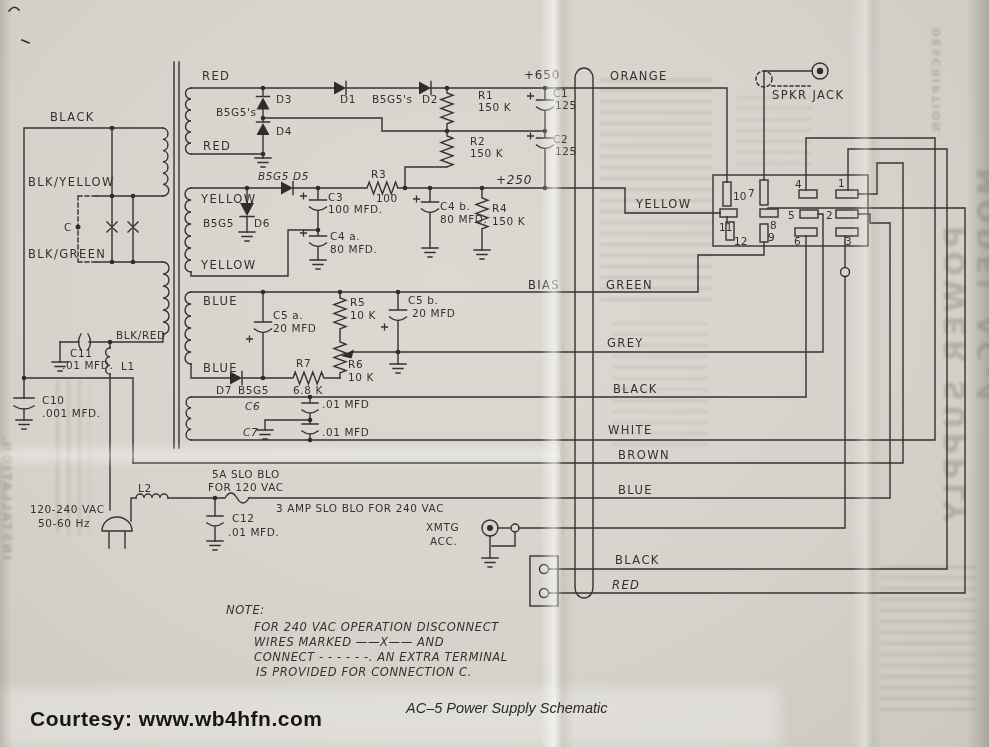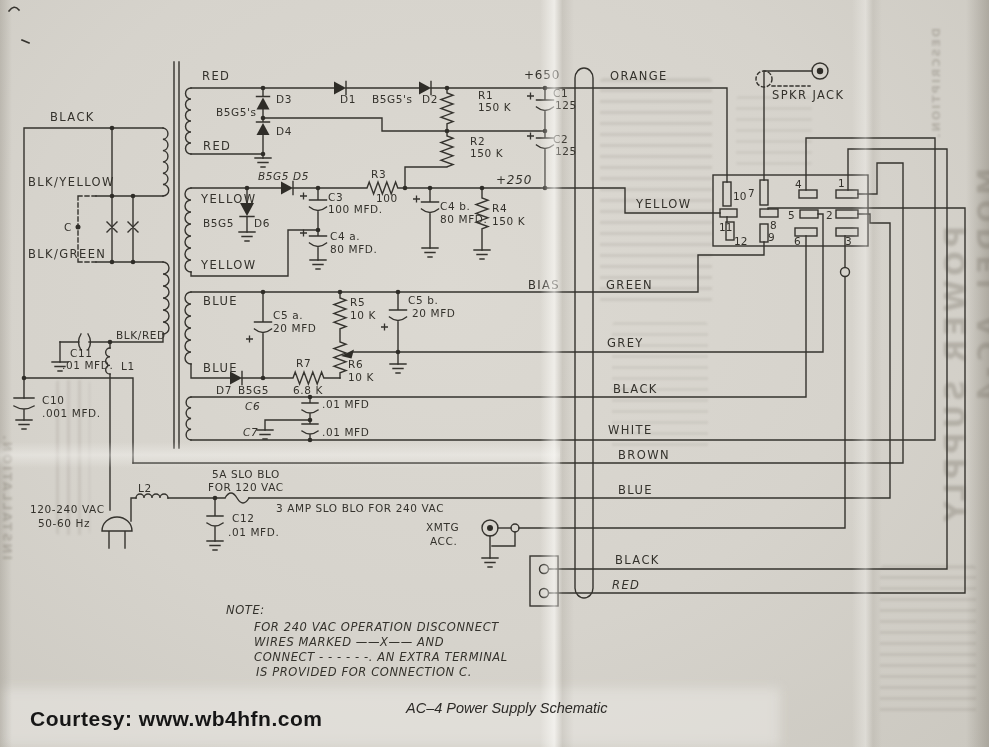--- a/index.html
+++ b/index.html
@@ -365,15 +365,15 @@
       <text class="note" x="256" y="676">IS PROVIDED FOR CONNECTION C.</text>
     </g>
   </svg>
 
   <div class="fold f1"></div>
   <div class="fold f2"></div>
   <div class="fold f3"></div>
   <div class="fold f4"></div>
   <div class="fh"></div>
 
-  <div class="caption">AC–4 Power Supply Schematic</div>
+  <div class="caption">AC–5 Power Supply Schematic</div>
   <div class="courtesy">Courtesy: www.wb4hfn.com</div>
 </div>
 
 </body></html>

